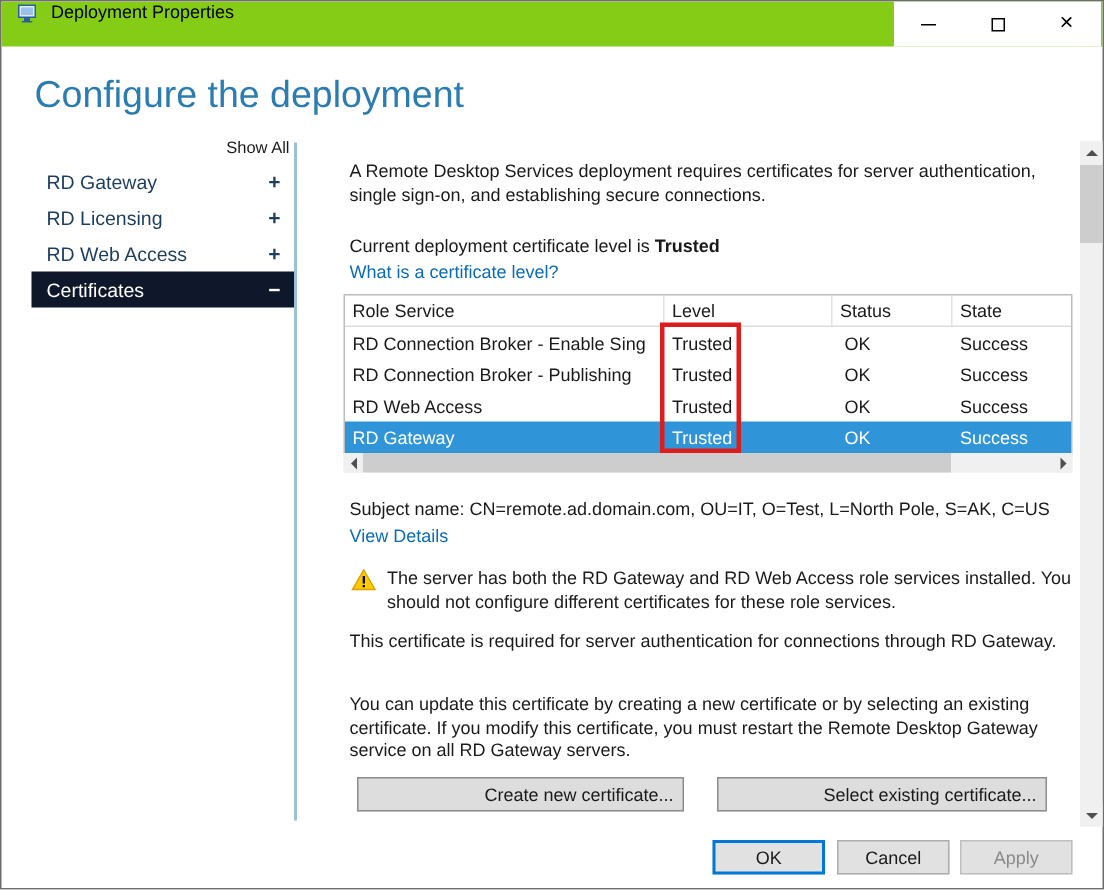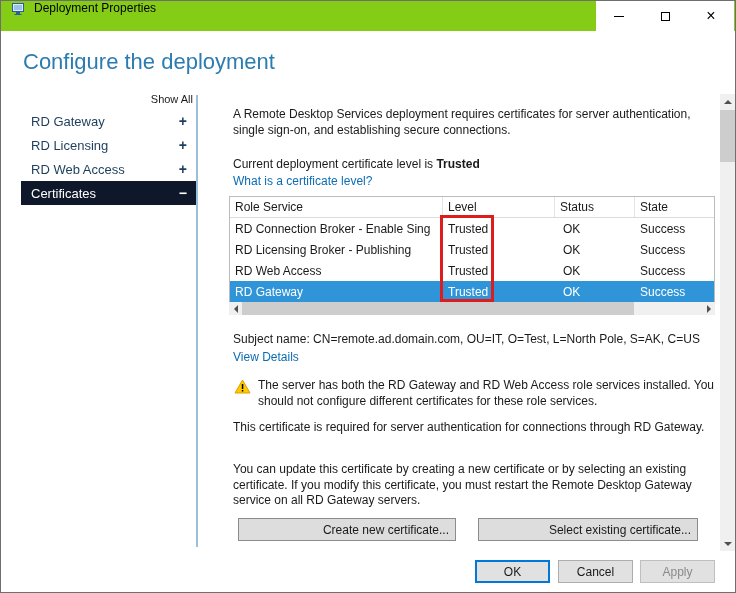--- a/index.html
+++ b/index.html
@@ -9,21 +9,21 @@
   
   .titlebar{position:absolute;top:0;left:0;right:0;height:30px;background:#84cc16;display:flex;}
   .app-icon{margin-left:10px;display:flex;}
   .title-text{margin-left:7px;font-size:12px;color:#000;}
   .win-controls{position:absolute;right:1px;top:0;height:30px;display:flex;}
   .win-btn{width:46px;height:30px;display:flex;align-items:center;justify-content:center;background:#fff;border:none;padding:0;}
   .min-glyph{width:10px;height:1px;background:#000;display:block;}
   .max-glyph{width:9px;height:9px;border:1px solid #000;display:block;box-sizing:border-box;}
   .close-glyph{font-size:16px;line-height:16px;color:#000;}
 
-  .page-title{position:absolute;left:22px;top:48px;margin:0;font-size:22px;font-weight:400;color:#2b7cb0;}
+  .page-title{position:absolute;left:22px;top:48px;margin:0;font-size:25px;font-weight:400;color:#2b7cb0;}
 
   
   .show-all{position:absolute;left:20px;top:92px;width:172px;text-align:right;font-size:11px;color:#1a1a1a;background:none;border:none;padding:0;font-family:inherit;}
   .sidebar{position:absolute;left:20px;top:108px;width:175px;}
   .side-item{height:24px;display:flex;align-items:center;justify-content:space-between;padding:0 9px 0 10px;font-size:13px;color:#1c3d5c;}
   .side-item .expander{font-size:14px;font-weight:bold;color:#1c3d5c;}
   .side-item.selected{background:#0f172a;color:#fff;}
   .side-item.selected .expander{color:#fff;}
   .vline{position:absolute;left:195px;top:94px;width:2px;height:452px;background:#9dc0d9;}
 
@@ -146,21 +146,21 @@
       <div class="th c3">Status</div>
       <div class="th c4">State</div>
     </div>
     <div class="trow">
       <div class="td c1">RD Connection Broker - Enable Sing</div>
       <div class="td c2">Trusted</div>
       <div class="td c3">OK</div>
       <div class="td c4">Success</div>
     </div>
     <div class="trow">
-      <div class="td c1">RD Licensing Broker - Publishing</div>
+      <div class="td c1">RD Connection Broker - Publishing</div>
       <div class="td c2">Trusted</div>
       <div class="td c3">OK</div>
       <div class="td c4">Success</div>
     </div>
     <div class="trow">
       <div class="td c1">RD Web Access</div>
       <div class="td c2">Trusted</div>
       <div class="td c3">OK</div>
       <div class="td c4">Success</div>
     </div>

